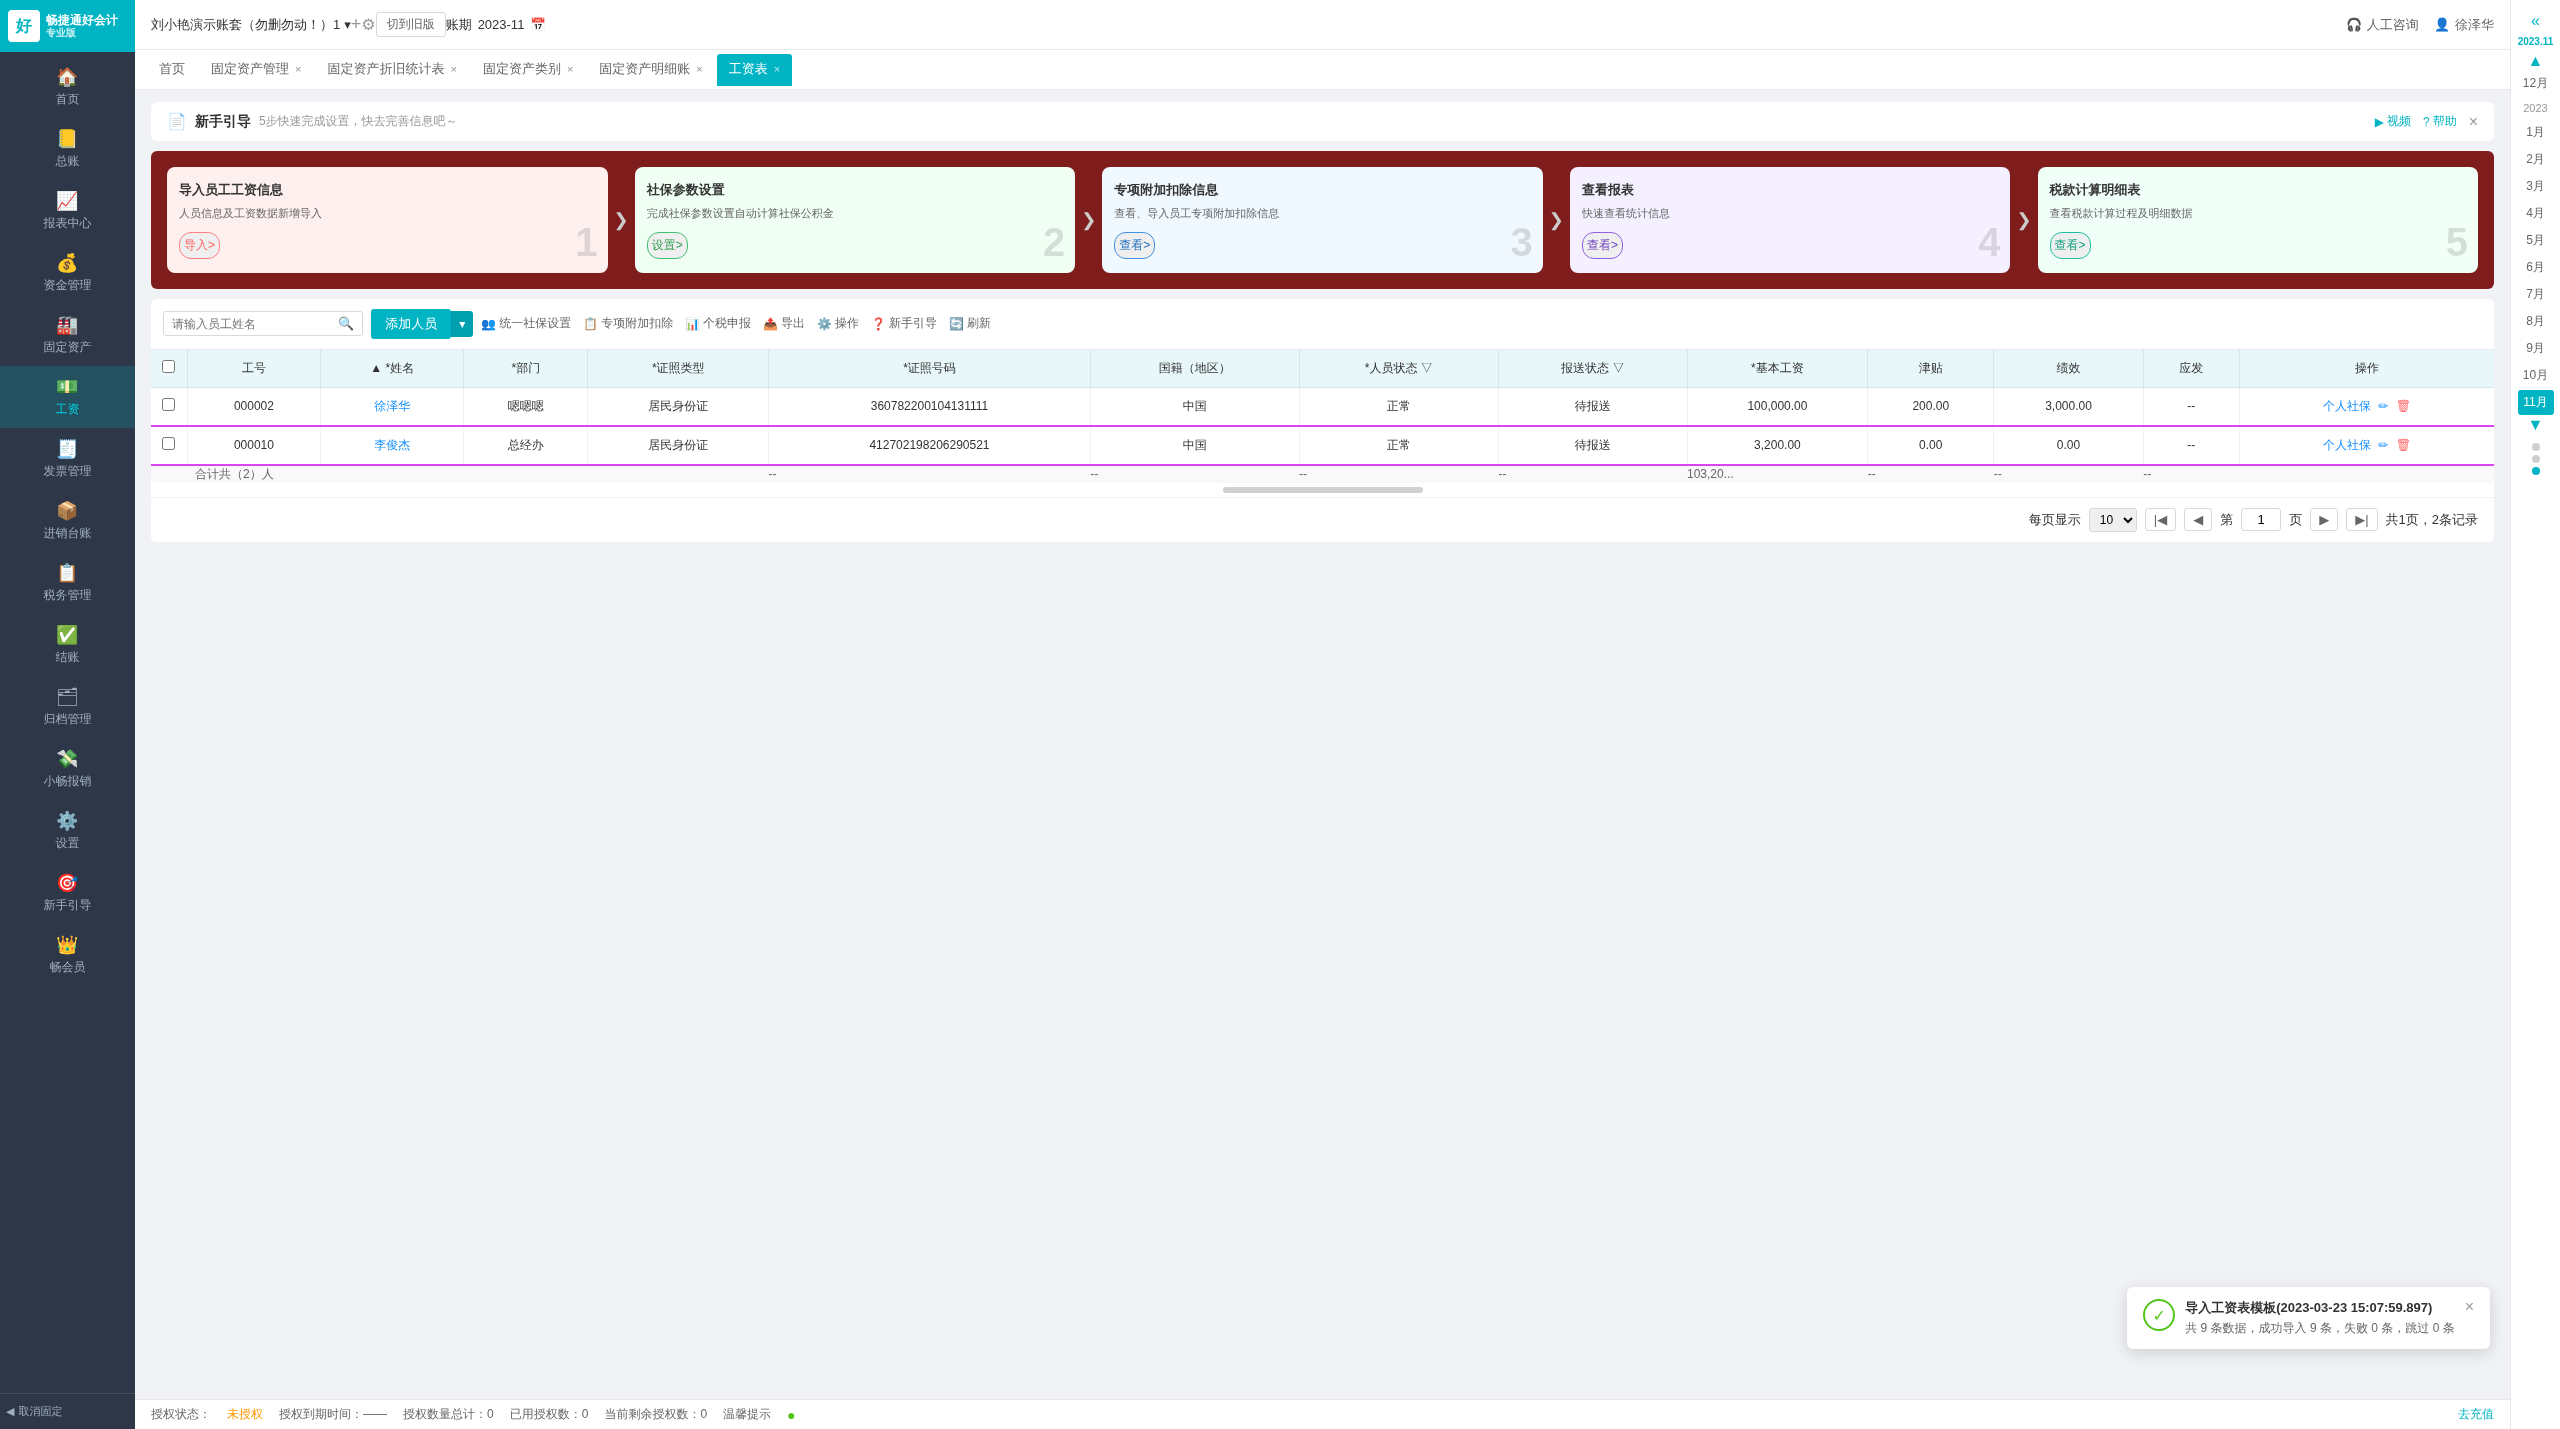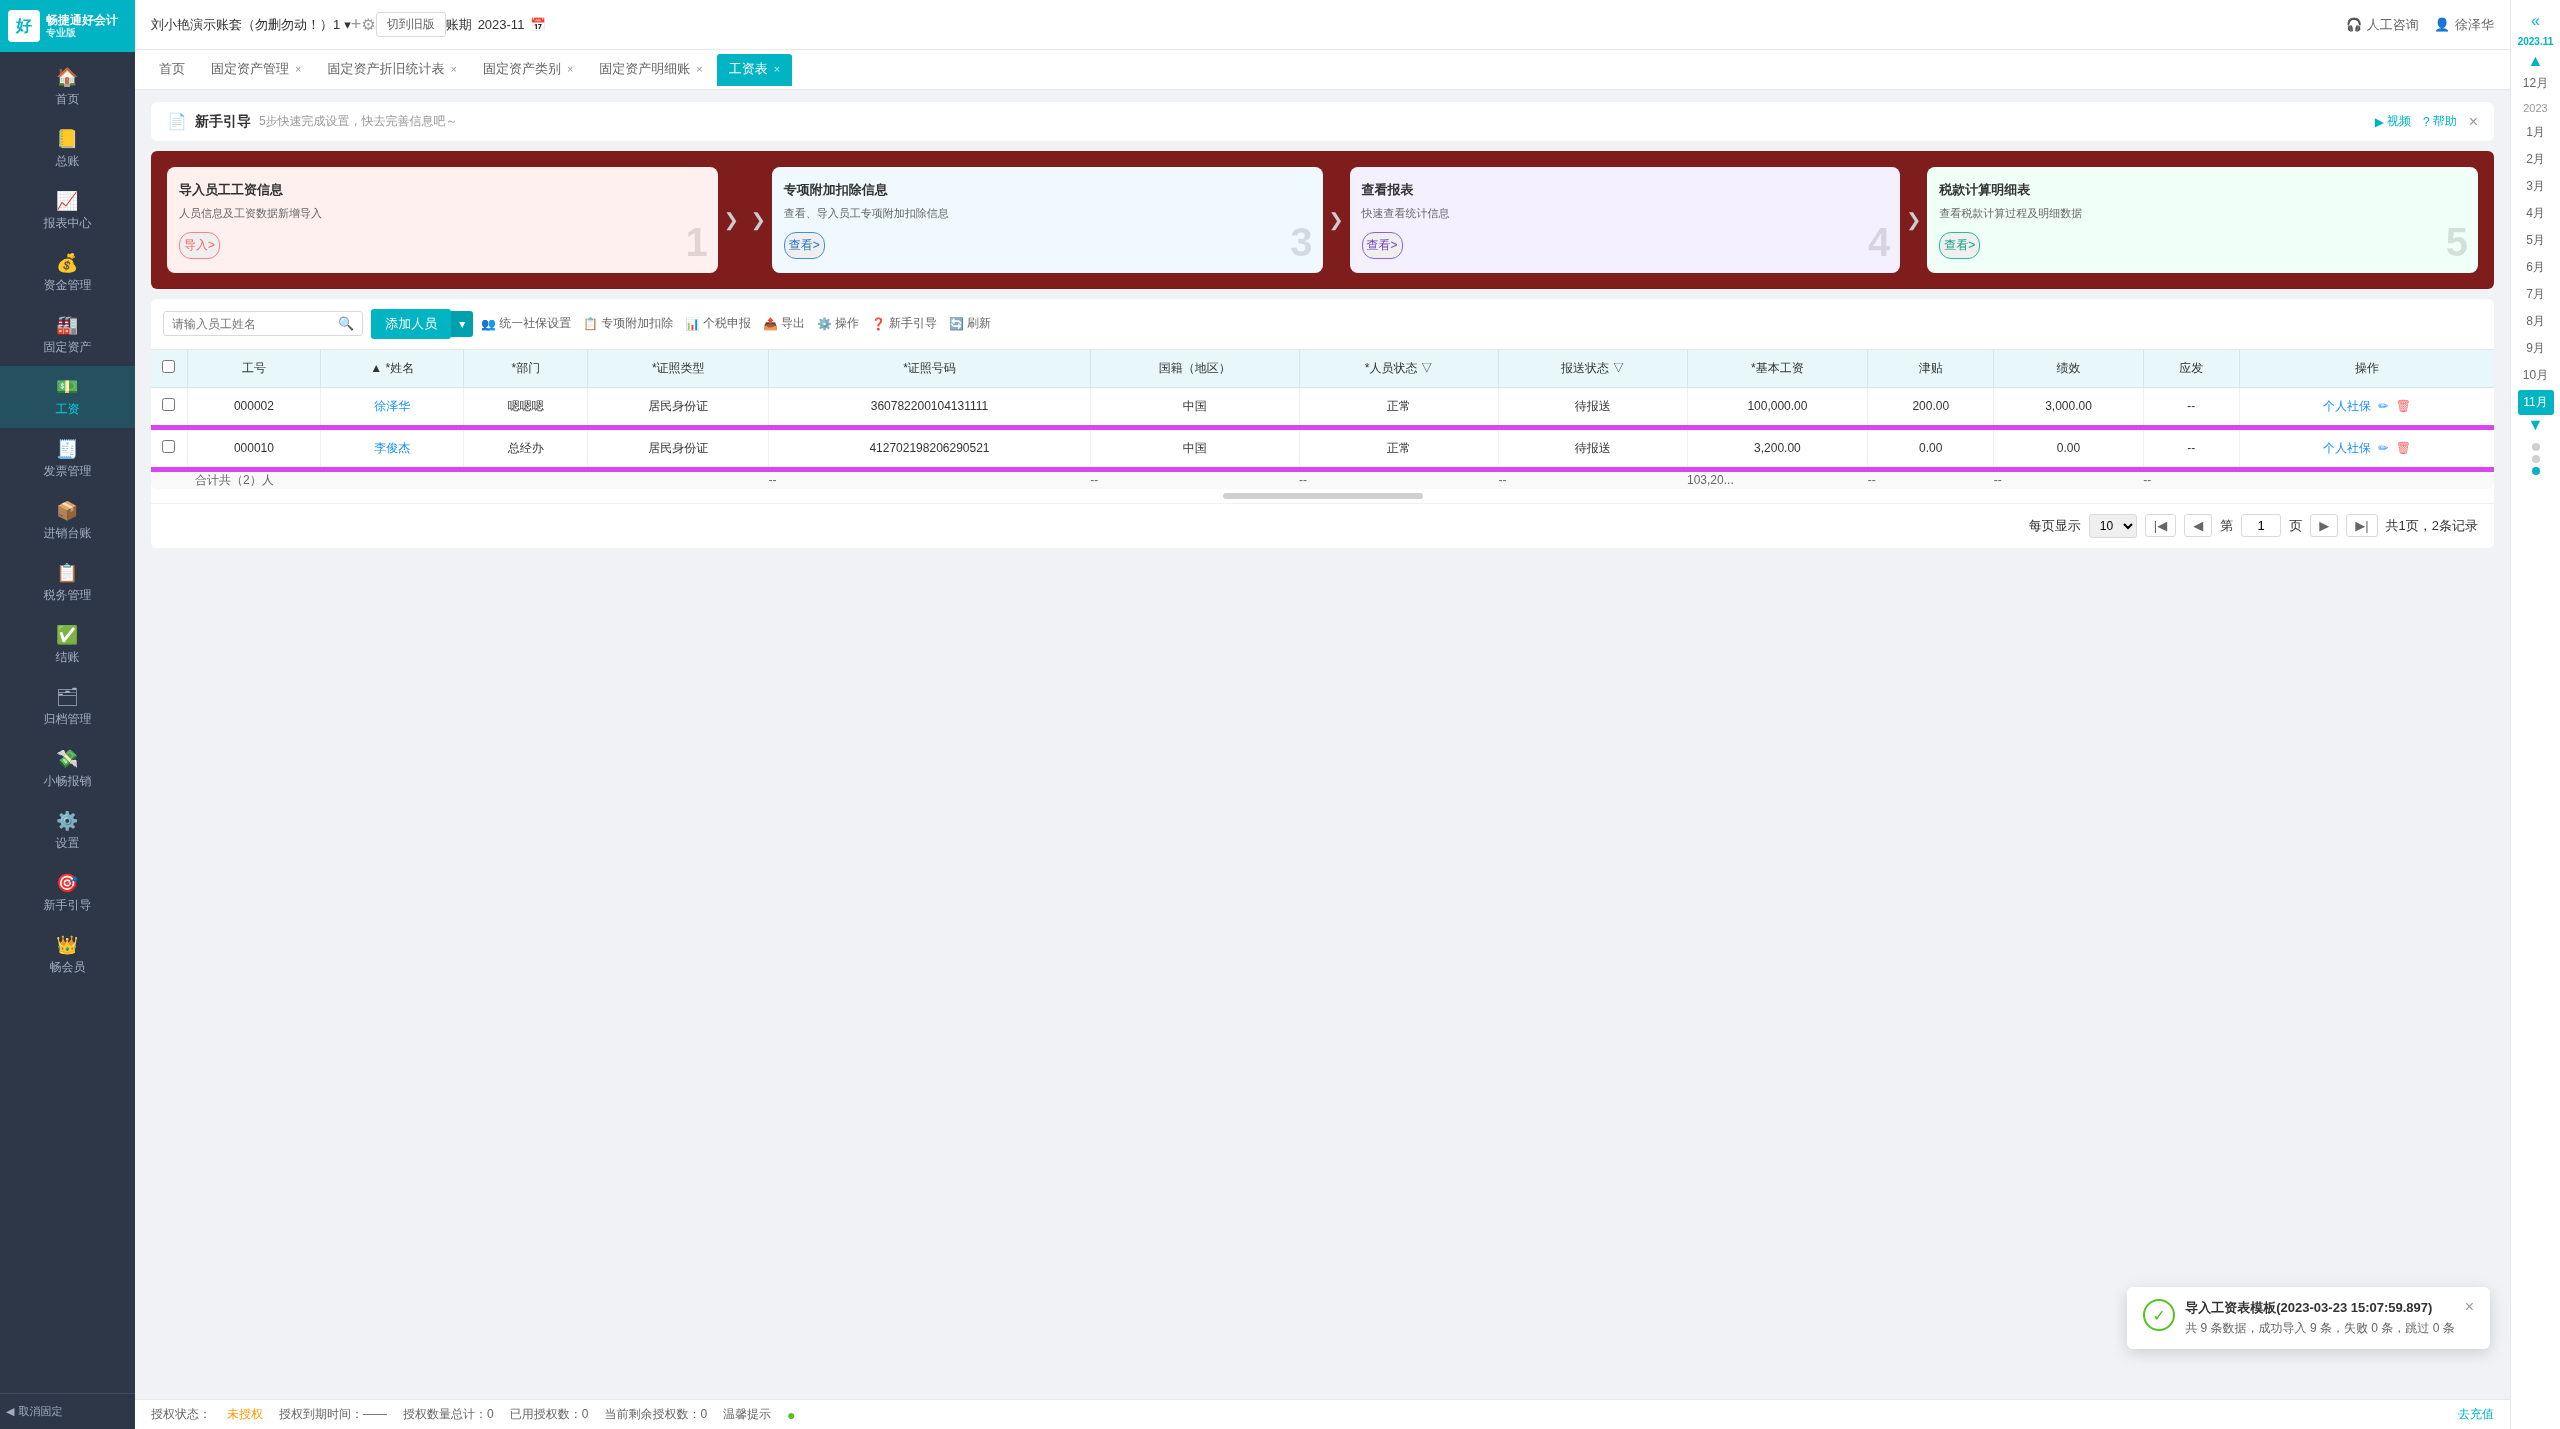--- a/index.html
+++ b/index.html
@@ -314,21 +314,21 @@
     thead th {
       padding: 10px 8px;
       text-align: center;
       color: #333;
       font-weight: 500;
       border-bottom: 1px solid #d0e8ec;
       white-space: nowrap;
       border-right: 1px solid #d0e8ec;
     }
     thead th:last-child { border-right: none; }
-    tbody tr { border-bottom: 5px solid #d946ef; }
+    tbody tr { border-bottom: 2px solid #d946ef; }
     tbody td {
       padding: 10px 8px;
       text-align: center;
       color: #333;
       border-right: 1px solid #f0f0f0;
     }
     tbody td:last-child { border-right: none; }
     .name-link { color: #1890ff; cursor: pointer; }
     .action-link { color: #1890ff; font-size: 12px; cursor: pointer; margin: 0 2px; }
 
@@ -640,20 +640,28 @@
     <div class="step-content step-1">
       <div class="step-title">导入员工工资信息</div>
       <div class="step-desc">人员信息及工资数据新增导入</div>
       <button class="step-btn step-btn-1">导入&gt;</button>
       <div class="step-num">1</div>
     </div>
   </div>
         <div class="step-arrow">
           <span>❯</span>
         </div>
+        <div class="step-item">
+    <div class="step-content step-2">
+      <div class="step-title">社保参数设置</div>
+      <div class="step-desc">完成社保参数设置自动计算社保公积金</div>
+      <button class="step-btn step-btn-2">设置&gt;</button>
+      <div class="step-num">2</div>
+    </div>
+  </div>
         <div class="step-arrow">
           <span>❯</span>
         </div>
         <div class="step-item">
     <div class="step-content step-3">
       <div class="step-title">专项附加扣除信息</div>
       <div class="step-desc">查看、导入员工专项附加扣除信息</div>
       <button class="step-btn step-btn-3">查看&gt;</button>
       <div class="step-num">3</div>
     </div>

